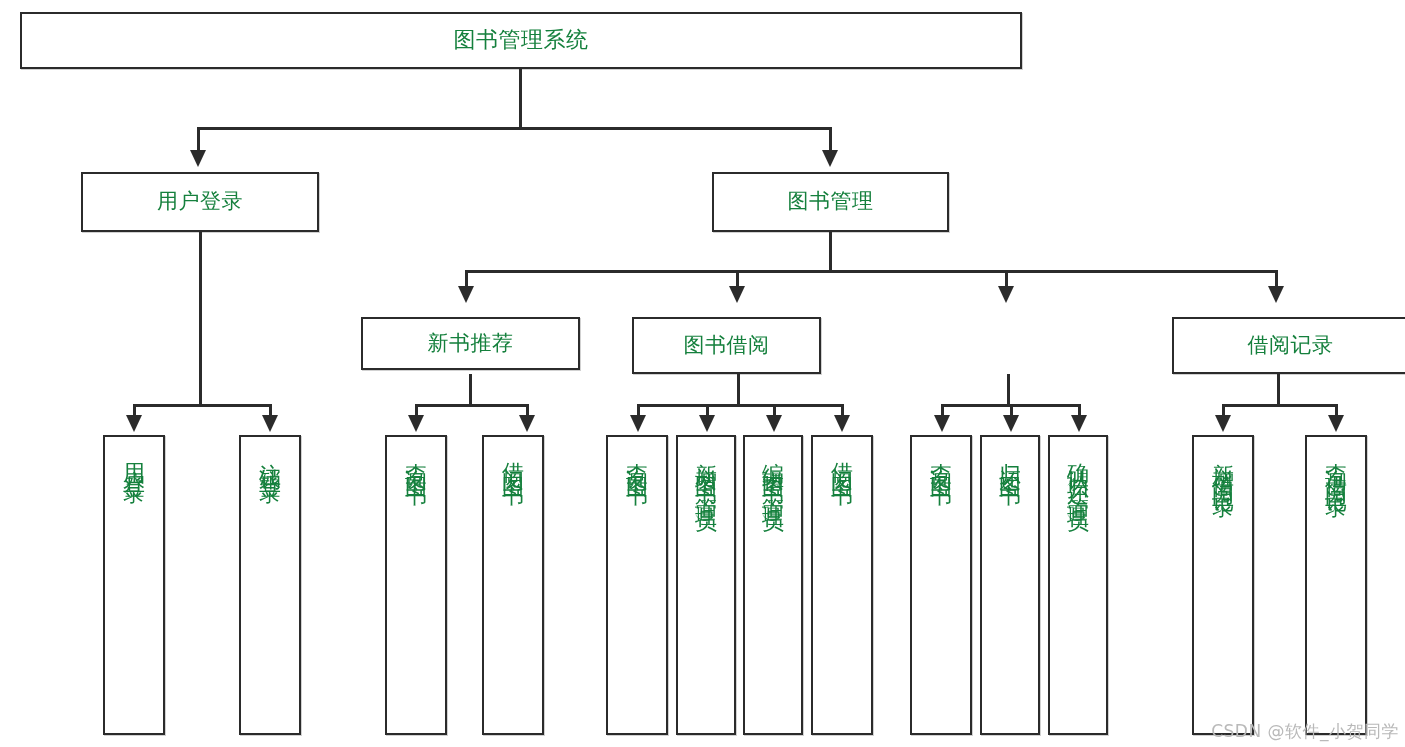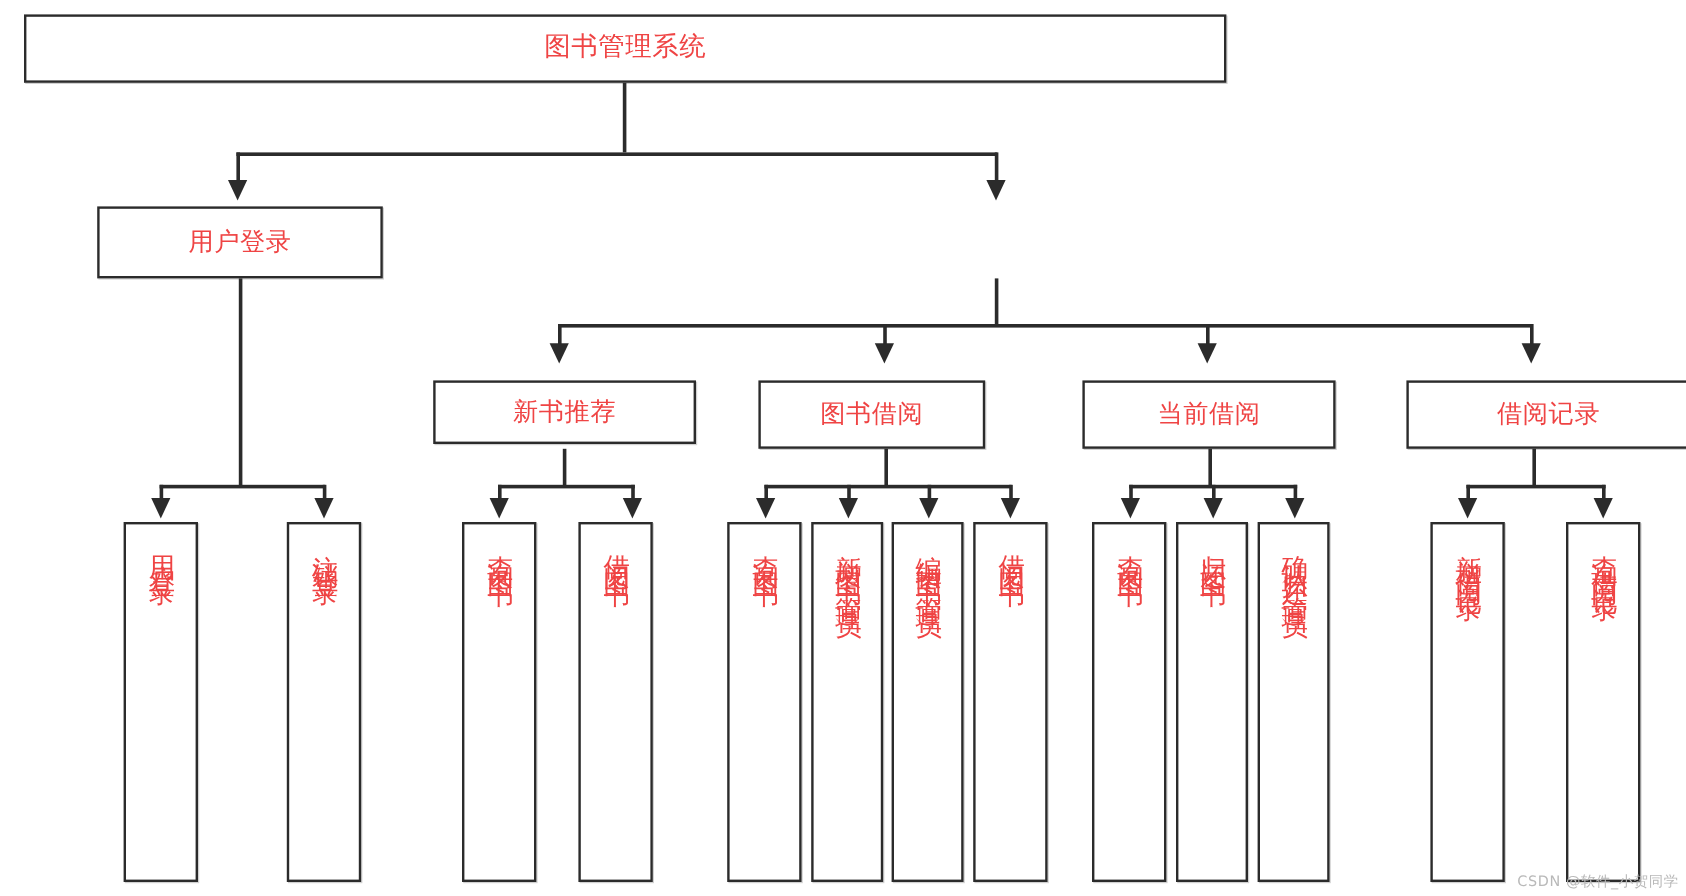--- a/index.html
+++ b/index.html
@@ -21,21 +21,21 @@
     border:2.5px solid #2b2b2b;
     background:#ffffff;
     display:flex;
     align-items:center;
     justify-content:center;
     box-shadow:1px 1px 0 rgba(0,0,0,0.18);
   }
   .node .lbl{
     display:block;
     text-align:center;
-    color:#ef4444;
+    color:#15803d;
     letter-spacing:0.5px;
     line-height:1.12;
   }
   
   .node.h .lbl{
     font-size:21px;
     white-space:nowrap;
   }
   .node.root .lbl{font-size:22px;}
   
@@ -64,21 +64,21 @@
     position:absolute;
     width:0;height:0;
     border-left:8px solid transparent;
     border-right:8px solid transparent;
     border-top:17px solid #2b2b2b;
   }
   #watermark{
     position:absolute;
     right:6px;
     bottom:4px;
-    font-size:12px;
+    font-size:17px;
     color:#b9b9b9;
     letter-spacing:0.5px;
     white-space:nowrap;
     font-family:"DejaVu Sans","Liberation Sans",sans-serif;
   }
 </style>
 </head>
 <body>
 
 <div id="canvas">
@@ -91,20 +91,23 @@
 
   <div class="ln h" style="left:197px;top:127px;width:634px;"></div>
 
   <div class="ln v" style="left:197px;top:127px;height:25px;"></div>
   <div class="arw" style="left:190px;top:150px;"></div>
   <div class="ln v" style="left:829px;top:127px;height:25px;"></div>
   <div class="arw" style="left:822px;top:150px;"></div>
 
   <div class="node h" style="left:81px;top:172px;width:238px;height:60px;">
     <span class="lbl">用户登录</span>
+  </div>
+  <div class="node h" style="left:712px;top:172px;width:237px;height:60px;">
+    <span class="lbl">图书管理</span>
   </div>
 
   <div class="ln v" style="left:199px;top:232px;height:174px;"></div>
   <div class="ln h" style="left:133px;top:404px;width:138px;"></div>
   <div class="ln v" style="left:133px;top:404px;height:13px;"></div>
   <div class="arw" style="left:126px;top:415px;"></div>
   <div class="ln v" style="left:269px;top:404px;height:13px;"></div>
   <div class="arw" style="left:262px;top:415px;"></div>
 
   <div class="ln v" style="left:829px;top:232px;height:40px;"></div>
@@ -117,23 +120,20 @@
   <div class="arw" style="left:998px;top:286px;"></div>
   <div class="ln v" style="left:1275px;top:270px;height:18px;"></div>
   <div class="arw" style="left:1268px;top:286px;"></div>
 
   <div class="node h" style="left:361px;top:317px;width:219px;height:53px;">
     <span class="lbl">新书推荐</span>
   </div>
   <div class="node h" style="left:632px;top:317px;width:189px;height:57px;">
     <span class="lbl">图书借阅</span>
   </div>
-  <div class="node h" style="left:902px;top:317px;width:211px;height:57px;">
-    <span class="lbl">当前借阅</span>
-  </div>
   <div class="node h" style="left:1172px;top:317px;width:237px;height:57px;">
     <span class="lbl">借阅记录</span>
   </div>
 
   <div class="ln v" style="left:469px;top:374px;height:32px;"></div>
   <div class="ln h" style="left:415px;top:404px;width:114px;"></div>
   <div class="ln v" style="left:415px;top:404px;height:13px;"></div>
   <div class="arw" style="left:408px;top:415px;"></div>
   <div class="ln v" style="left:526px;top:404px;height:13px;"></div>
   <div class="arw" style="left:519px;top:415px;"></div>

